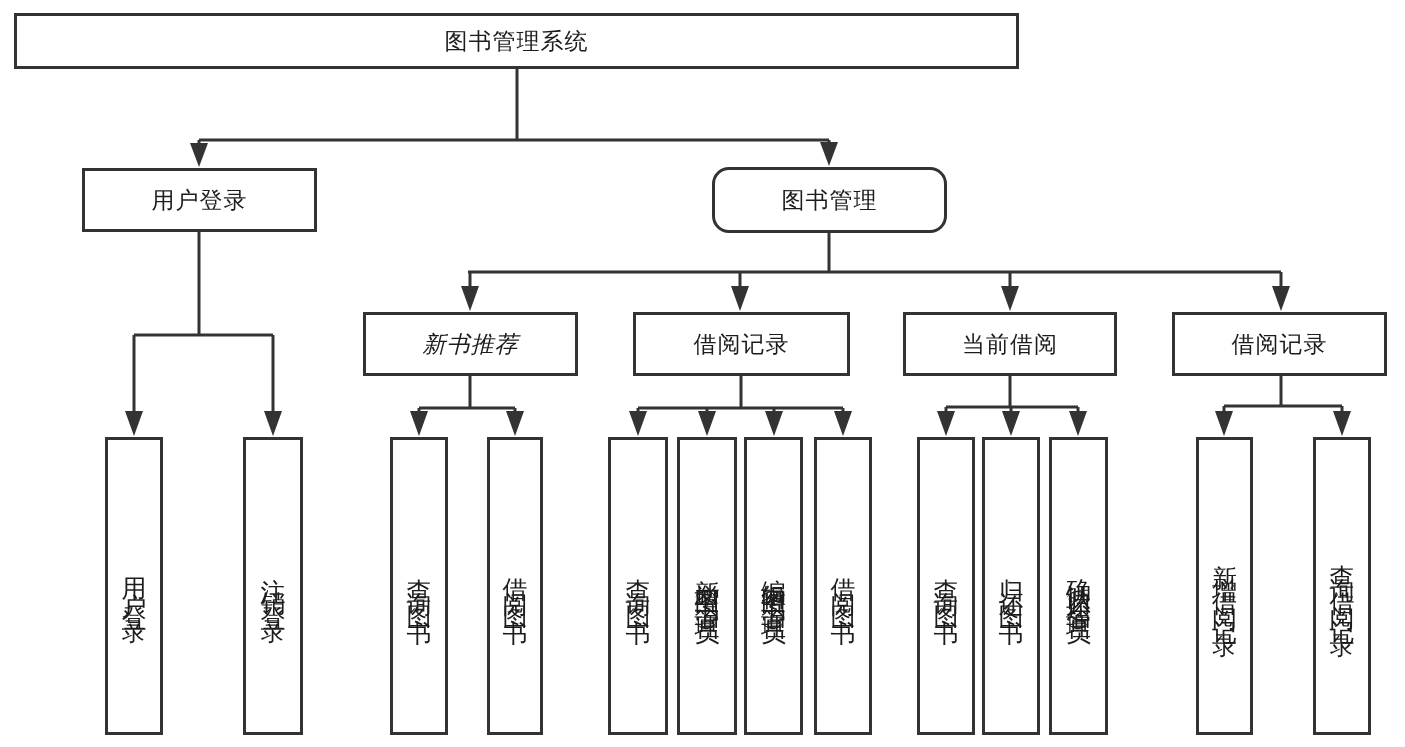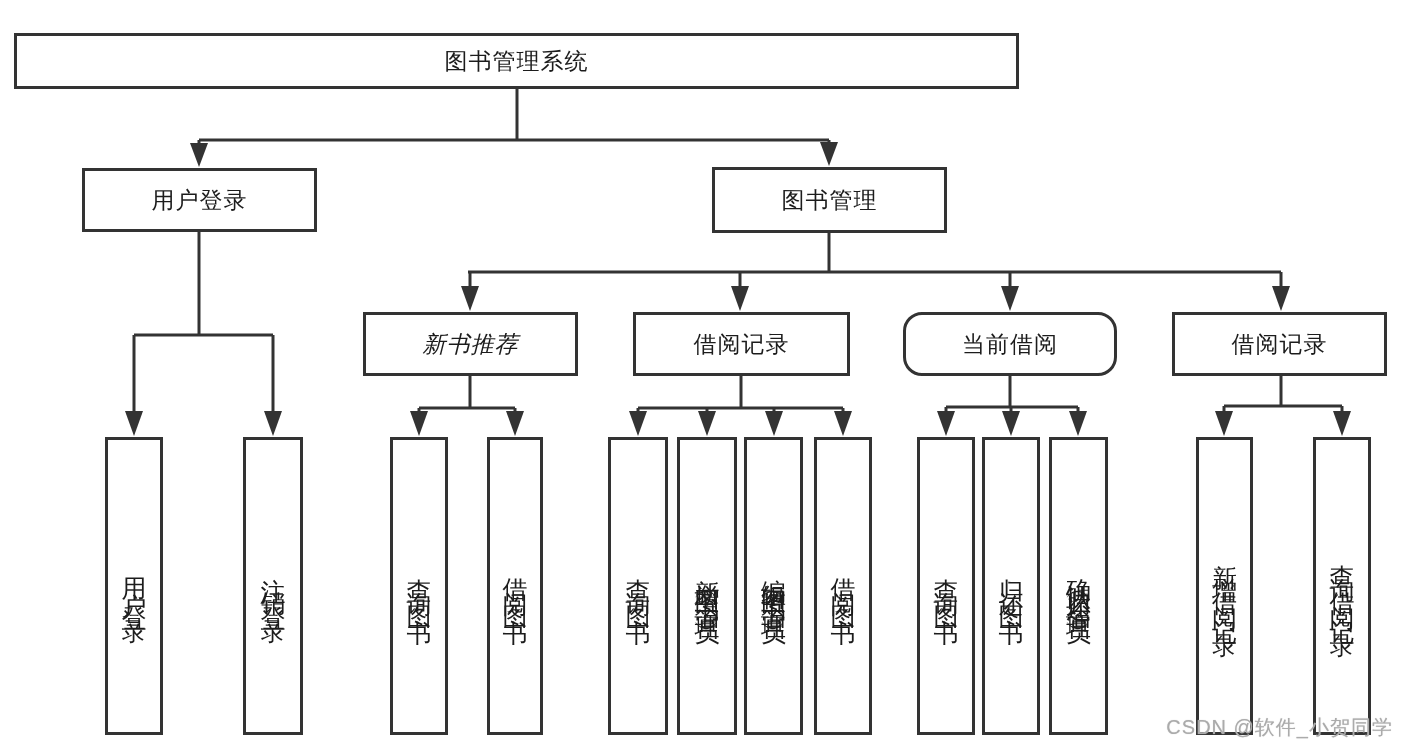--- a/index.html
+++ b/index.html
@@ -97,38 +97,38 @@
       <polygon points="774,436 765,411 783,411"></polygon>
       <polygon points="843,436 834,411 852,411"></polygon>
       <polygon points="946,436 937,411 955,411"></polygon>
       <polygon points="1011,436 1002,411 1020,411"></polygon>
       <polygon points="1078,436 1069,411 1087,411"></polygon>
       <polygon points="1224,436 1215,411 1233,411"></polygon>
       <polygon points="1342,436 1333,411 1351,411"></polygon>
     </g>
   </svg>
 
-  <div class="node" style="left:14px;top:13px;width:1005px;height:56px;margin-top:20px;">
+  <div class="node" style="left:14px;top:13px;width:1005px;height:56px;">
     <span class="root-label">图书管理系统</span>
   </div>
 
   <div class="node" style="left:82px;top:168px;width:235px;height:64px;">
     <span class="h-label">用户登录</span>
   </div>
-  <div class="node" style="left:712px;top:167px;width:235px;height:66px;">
+  <div class="node" style="left:712px;top:167px;width:235px;height:66px;border-radius:17px;">
     <span class="h-label">图书管理</span>
   </div>
 
   <div class="node" style="left:363px;top:312px;width:215px;height:64px;font-style:italic;">
     <span class="h-label">新书推荐</span>
   </div>
   <div class="node" style="left:633px;top:312px;width:217px;height:64px;">
     <span class="h-label">借阅记录</span>
   </div>
-  <div class="node" style="left:903px;top:312px;width:214px;height:64px;border-radius:19px;">
+  <div class="node" style="left:903px;top:312px;width:214px;height:64px;">
     <span class="h-label">当前借阅</span>
   </div>
   <div class="node" style="left:1172px;top:312px;width:215px;height:64px;">
     <span class="h-label">借阅记录</span>
   </div>
 
   <div class="node leaf" style="left:105px;width:58px;">
     <span class="v-label v-wide">用户登录</span>
   </div>
   <div class="node leaf" style="left:243px;width:60px;">
@@ -165,14 +165,13 @@
     <span class="v-label v-tight">确认归还（管理员）</span>
   </div>
 
   <div class="node leaf" style="left:1196px;width:57px;">
     <span class="v-label v-wide">新增借阅记录</span>
   </div>
   <div class="node leaf" style="left:1313px;width:58px;">
     <span class="v-label v-wide">查询借阅记录</span>
   </div>
 
-  <div id="watermark">CSDN @软件_小贺同学</div>
 </div>
 
 </body></html>

